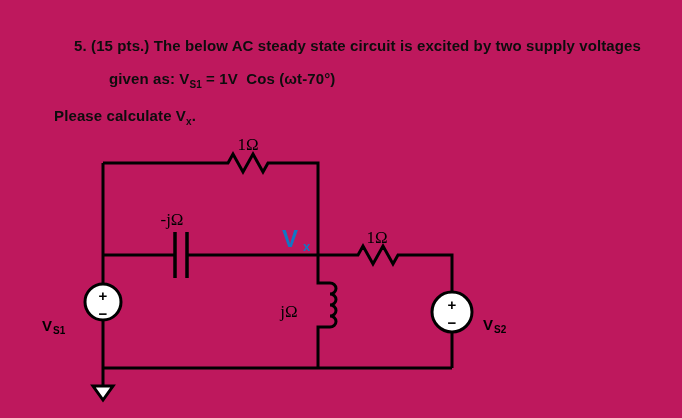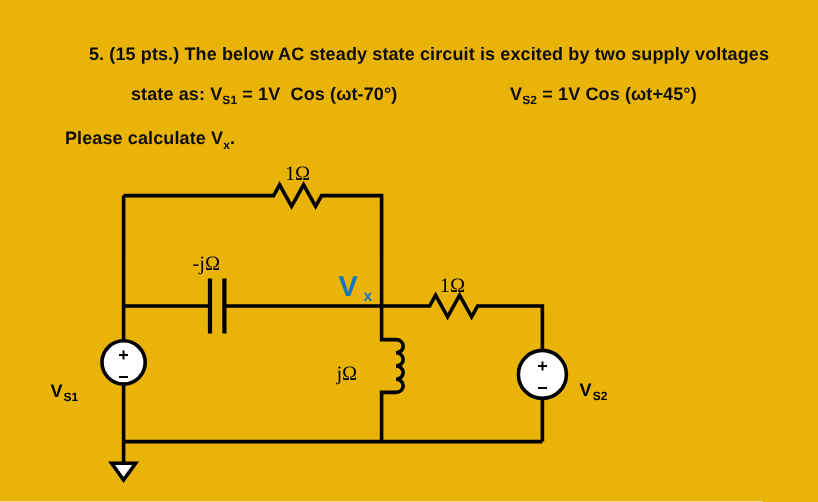--- a/index.html
+++ b/index.html
@@ -4,21 +4,21 @@
 <style>
   html, body {
     margin: 0;
     padding: 0;
     background: #ffffff;
   }
   .page {
     position: relative;
     width: 682px;
     height: 418px;
-    background: #eab308;
+    background: #be185d;
     font-family: "Liberation Sans", sans-serif;
     color: #000000;
     overflow: hidden;
   }
   .tline {
     position: absolute;
     font-size: 15px;
     font-weight: 600;
     letter-spacing: 0.1px;
     color: #0d0d0d;
@@ -97,26 +97,23 @@
 </head>
 <body>
 
 <div class="page">
 
   <div class="tline" style="left:57px; top:20px;">
     <span>5. (15 pts.) The below AC steady state circuit is excited by two supply voltages</span>
   </div>
 
   <div class="tline" style="left:92px; top:53px;">
-    <span>state as: V</span><sub>S1</sub><span> = 1V  Cos (ωt-70°)</span>
+    <span>given as: V</span><sub>S1</sub><span> = 1V  Cos (ωt-70°)</span>
   </div>
 
-  <div class="tline" style="left:408px; top:53px;">
-    <span>V</span><sub>S2</sub><span> = 1V Cos (ωt+45°)</span>
-  </div>
 
   <div class="tline" style="left:37px; top:90px;">
     <span>Please calculate V</span><sub>x</sub><span>.</span>
   </div>
 
   <svg class="circuit-svg" width="682" height="418" viewBox="0 0 682 418">
 
     <path class="wire" d="M103 163 H228 l5 -9 l10 18 l10 -18 l10 18 l5 -9 H318 V255"></path>
 
     <path class="wire" d="M103 163 V284 M103 320 V368"></path>

